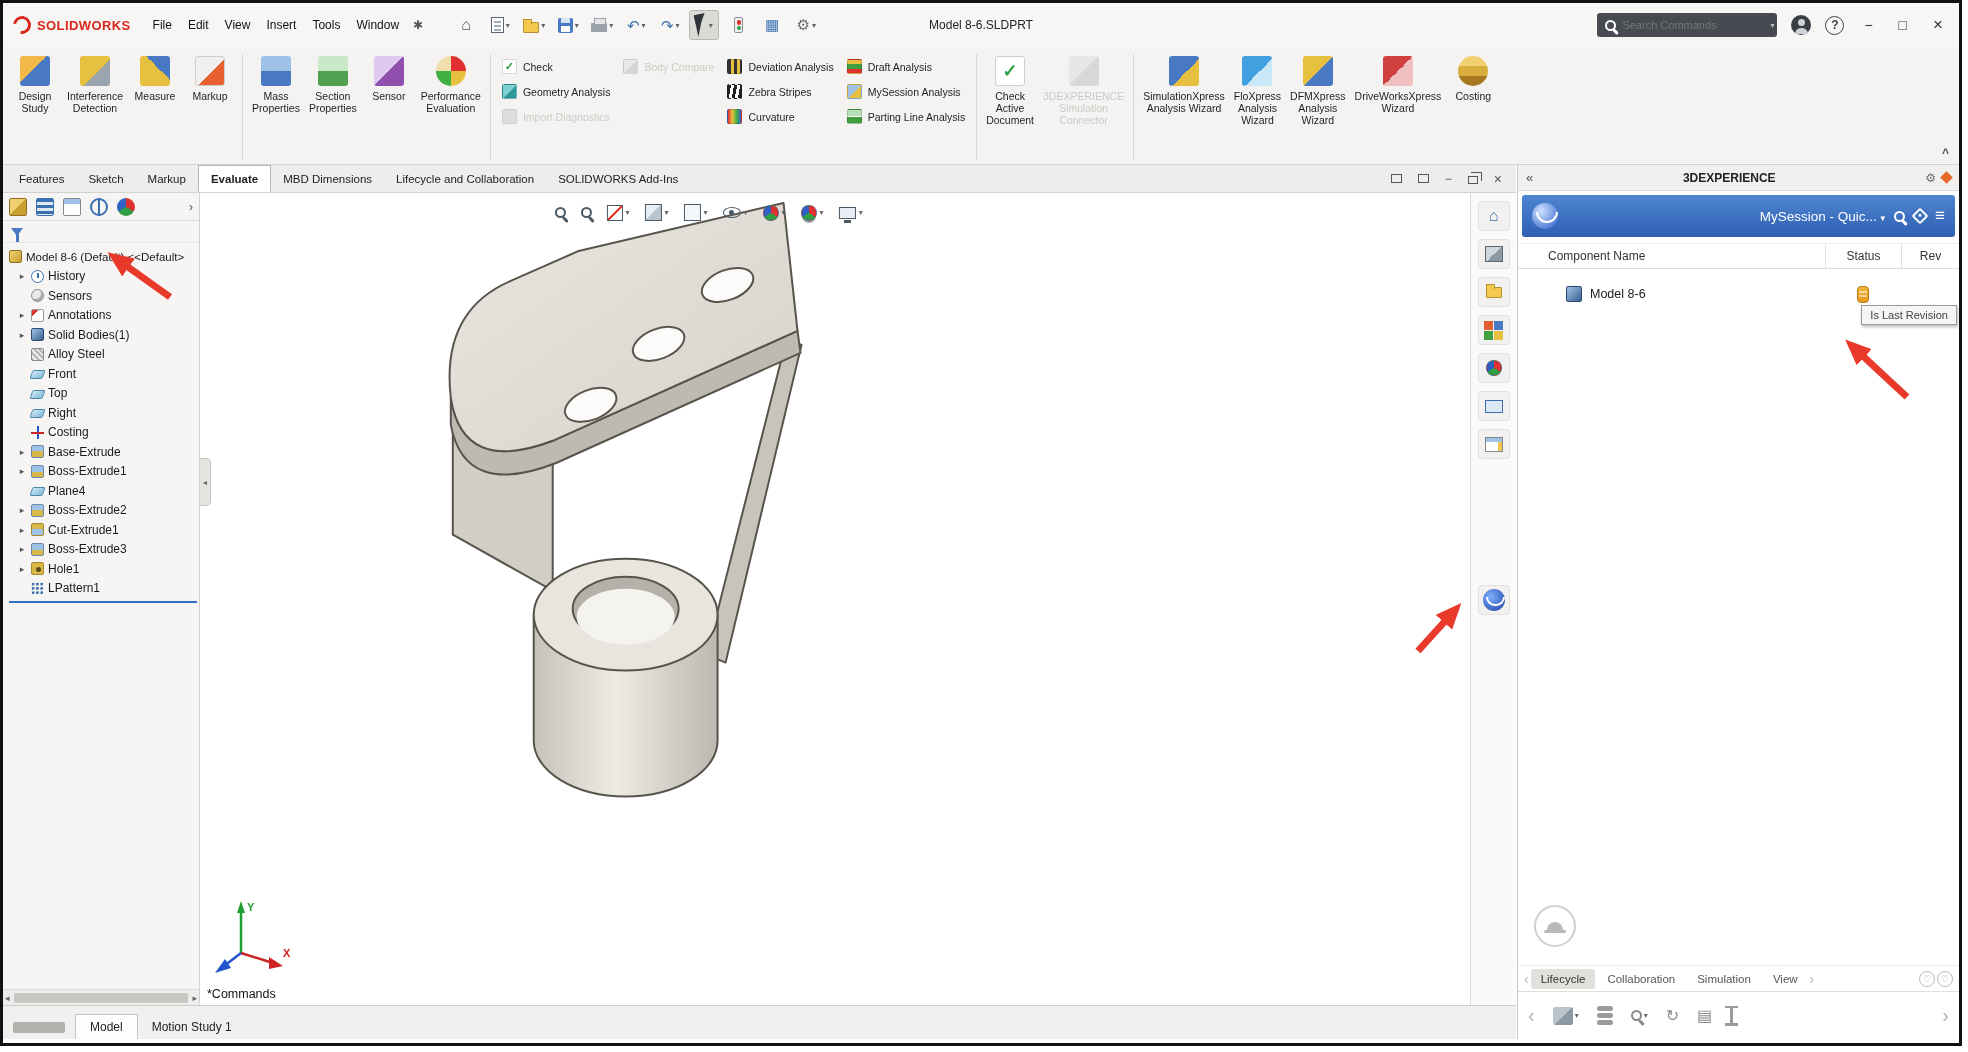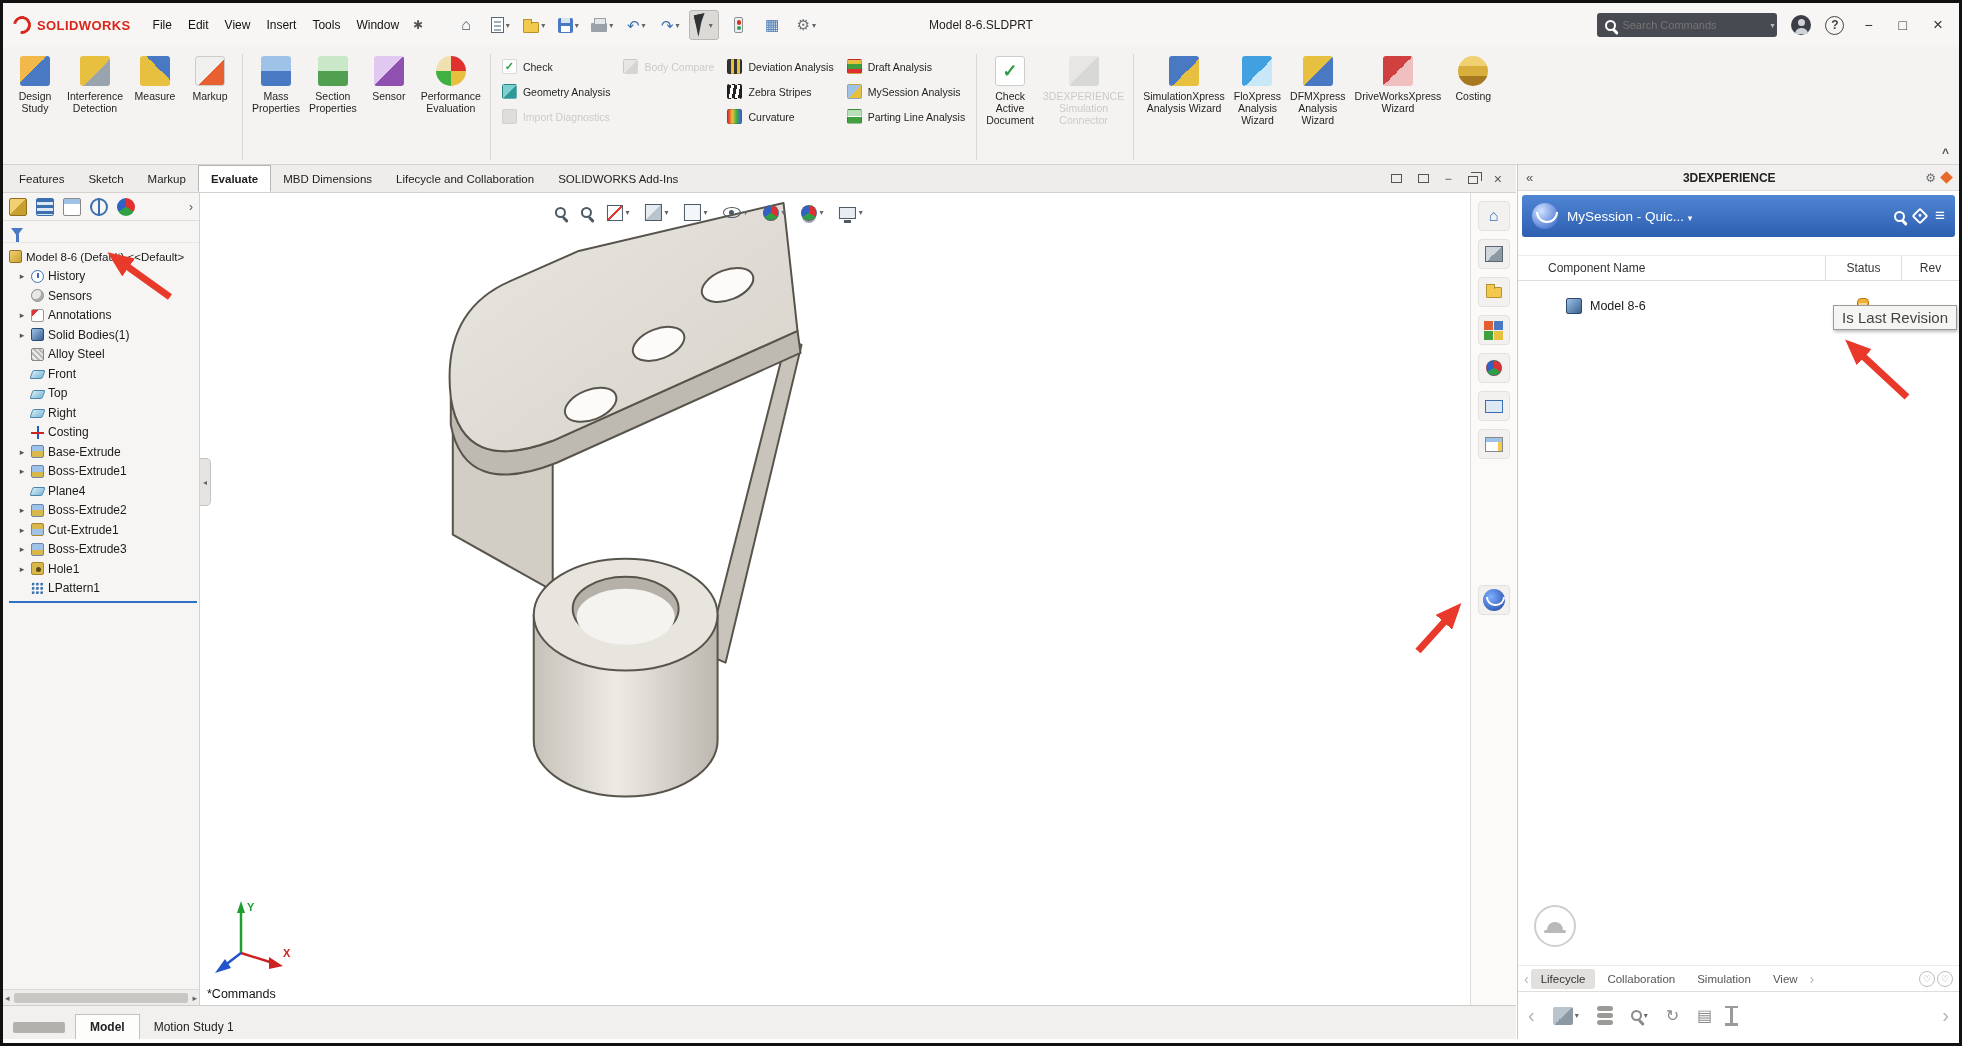--- a/index.html
+++ b/index.html
@@ -167,60 +167,60 @@
   .s-props { width:18px; height:15px; background:#fff; border:1px solid #888; box-shadow:inset 0 4px 0 #9fc3e8, inset -4px 0 0 #f2c94c; }
   .s-3dx { width:22px; height:22px; border-radius:50%; background:radial-gradient(circle at 35% 35%, #7fb0ff, #1a3f9e); position:relative; }
   .s-3dx::after { content:""; position:absolute; left:3px; top:8px; width:15px; height:7px; border:2px solid #fff; border-top:none; border-radius:0 0 10px 10px; }
   .sbtn.last { margin-top:118px; }
 
   
   .rp { position:absolute; left:1514px; top:162px; right:0; bottom:4px; background:#fff; border-left:1px solid #c9c7c4; display:flex; flex-direction:column; }
   .rp-header { height:26px; background:#f1f0ee; border-bottom:1px solid #dddbd8; display:flex; align-items:center; padding:0 8px; gap:6px; }
   .rp-title { flex:1; text-align:center; font-weight:bold; font-size:12px; color:#222; }
   .rp-pin { width:9px; height:9px; background:#e86a2a; transform:rotate(45deg); }
-  .rp-session { height:42px; margin:4px 4px 12px 4px; background:linear-gradient(180deg,#4f86d4,#2e5fb0); border-radius:3px; display:flex; align-items:center; padding:0 10px; gap:9px; color:#fff; }
+  .rp-session { height:42px; margin:4px 4px 0 4px; background:linear-gradient(180deg,#4f86d4,#2e5fb0); border-radius:3px; display:flex; align-items:center; padding:0 10px; gap:9px; color:#fff;text-align:right; }
   .cmp-logo { width:26px; height:26px; border-radius:50%; background:radial-gradient(circle at 35% 30%, #cfe2ff, #2a5ac8); position:relative; flex:none; }
   .cmp-logo::after { content:""; position:absolute; left:4px; top:9px; width:18px; height:9px; border:2px solid #fff; border-top:none; border-radius:0 0 12px 12px; }
   .sess-name { flex:1; font-size:13.5px; white-space:nowrap; overflow:hidden; }
   .tag-ic { width:12px; height:12px; border:2px solid #fff; transform:rotate(45deg); border-radius:2px; position:relative; }
   .tag-ic::after { content:""; position:absolute; left:2px; top:2px; width:3px; height:3px; border-radius:50%; background:#fff; }
   .rp-thead { display:flex; height:26px; align-items:center; margin-top:6px; border-bottom:1px solid #e0deda; border-top:1px solid #eeece8; font-size:12px; color:#333; }
   .th-name { flex:1; padding-left:30px; }
   .th-status { width:76px; text-align:center; border-left:1px solid #e0deda; align-self:stretch; display:flex; align-items:center; justify-content:center; }
   .th-rev { width:58px; text-align:center; border-left:1px solid #e0deda; align-self:stretch; display:flex; align-items:center; justify-content:center; }
   .rp-row { display:flex; height:34px; align-items:center; font-size:12.5px; margin-top:8px; }
   .row-name { flex:1; padding-left:48px; display:flex; align-items:center; gap:8px; }
   .part-ic { width:16px; height:16px; background:linear-gradient(135deg,#9fc3e8,#39618f); border:1px solid #2a4a70; border-radius:2px; }
   .row-status { width:76px; display:flex; justify-content:center; }
   .row-rev { width:58px; }
   .status-ic { position:relative; width:14px; height:17px; }
   .status-ic::before { content:""; position:absolute; inset:0 1px; background:linear-gradient(#f2b437,#e69a1f); border-radius:4px; border:1px solid #b57a12; }
   .status-ic::after { content:""; position:absolute; left:3px; right:3px; top:5px; height:2px; background:#fff8; box-shadow:0 4px 0 #fff8; }
-  .tooltip { position:absolute; right:2px; top:140px; background:#f5f5f3; border:1px solid #9a9a98; padding:3px 8px; font-size:15px; color:#444; box-shadow:1px 2px 3px rgba(0,0,0,.25); white-space:nowrap; }
+  .tooltip { position:absolute; right:2px; top:140px; background:#f5f5f3; border:1px solid #9a9a98; padding:3px 8px; font-size:11px; color:#444; box-shadow:1px 2px 3px rgba(0,0,0,.25); white-space:nowrap; }
   .chat { position:absolute; left:16px; bottom:92px; width:42px; height:42px; border-radius:50%; border:2px solid #cfcfcd; display:flex; align-items:center; justify-content:center; }
   .hat { width:16px; height:9px; border-radius:8px 8px 0 0; background:#b9b9b7; position:relative; }
   .hat::after { content:""; position:absolute; left:-3px; bottom:-2px; width:22px; height:2.5px; border-radius:2px; background:#b9b9b7; }
   .rp-tabs { position:absolute; left:0; right:0; bottom:48px; height:26px; display:flex; align-items:center; gap:2px; padding:0 6px; font-size:11.5px; color:#555; border-top:1px solid #eeece8; }
   .rp-tab { padding:4px 10px; border-radius:3px; }
   .rp-tab.active { background:#e2e0dd; color:#333; }
   .circ { width:16px; height:16px; border-radius:50%; border:1px solid #bbb; color:#999; font-size:9px; display:flex; align-items:center; justify-content:center; }
   .rp-toolbar { position:absolute; left:0; right:0; bottom:0; height:48px; border-top:1px solid #e0deda; display:flex; align-items:center; gap:18px; padding:0 10px; color:#8a8a8a; }
   .chev { font-size:20px; color:#b5b3b0; }
   .tb-comp { width:20px; height:18px; background:linear-gradient(135deg,#b9c4cd 50%,#8c98a2 50%); border-radius:2px; }
   .i-db { width:16px; height:5px; background:#9a9a98; border-radius:2.5px; box-shadow:0 7px 0 #9a9a98, 0 14px 0 #9a9a98; margin-bottom:14px; }
   .i-caliper { width:2.5px; height:20px; background:#9a9a98; position:relative; }
   .i-caliper::before { content:""; position:absolute; left:-5px; top:0; width:13px; height:2.5px; background:#9a9a98; }
   .i-caliper::after { content:""; position:absolute; left:-5px; bottom:0; width:13px; height:2.5px; background:#9a9a98; }
   .g16 { font-size:16px; }
 
   
   .statusbar { position:absolute; left:0; bottom:4px; width:1513px; height:34px; background:#f1f0ee; border-top:1px solid #cfcdc9; display:flex; align-items:flex-end; padding-left:8px; }
   .sheet-scroll { width:52px; height:11px; background:#b3b1ad; border-radius:2px; margin:0 10px 6px 2px; }
   .stab { padding:5px 14px; font-size:12px; color:#222; }
-  .stab.active { font-weight:bold; background:#fdfdfc; border:1px solid #c4c2be; border-bottom:none; }
+  .stab.active { font-weight:normal; background:#fdfdfc; border:1px solid #c4c2be; border-bottom:none; }
 
   
   .arrow { position:absolute; z-index:50; pointer-events:none; }
 </style>
 </head>
 <body>
 
 <div class="app">
 
   <div class="menubar">

